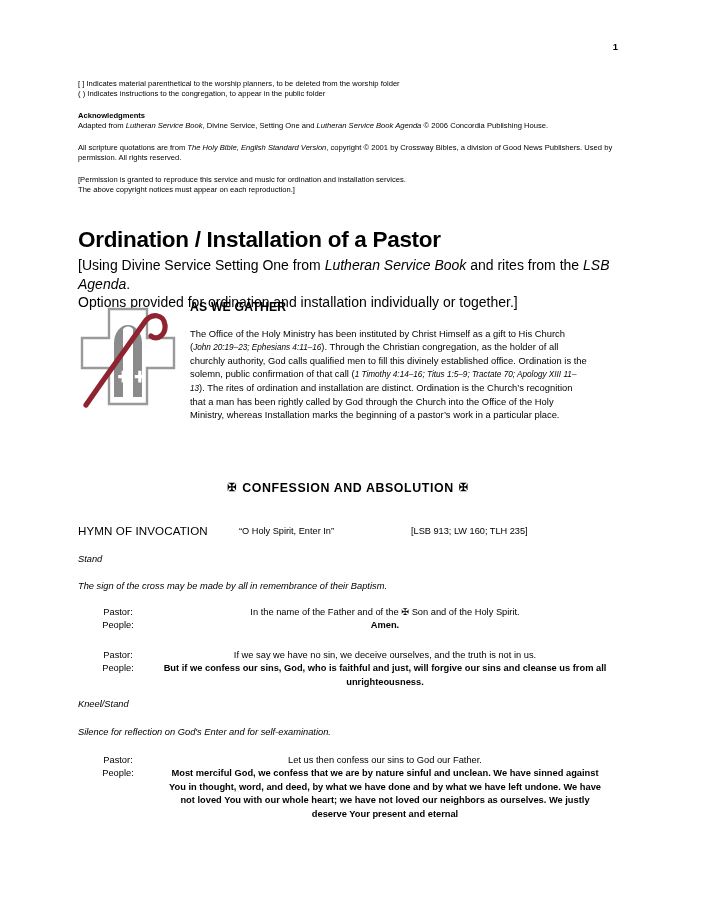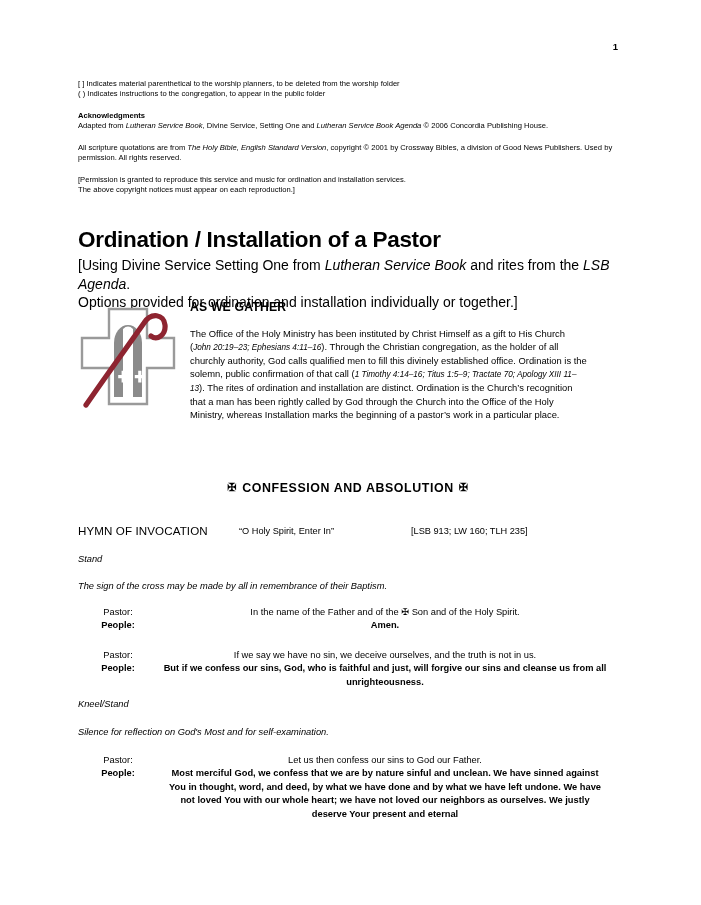--- a/index.html
+++ b/index.html
@@ -177,21 +177,21 @@
     padding-left: 84px;
     text-align: center;
   }
   .dl-speaker {
     position: absolute;
     left: 0;
     top: 0;
     width: 80px;
     font-size: 9.3px;
   }
-  .dl-speaker.bold { font-weight: bold; }
+  .dl-speaker.bold { font-weight: normal; }
   .dl-text.bold { font-weight: bold; }
 </style>
 </head>
 <body>
 
 <div class="page">
 
   <div class="page-number">1</div>
 
   <div class="frontmatter">
@@ -270,21 +270,21 @@
       <span class="dl-text">If we say we have no sin, we deceive ourselves, and the truth is not in us.</span>
     </span>
     <span class="dl-line">
       <span class="dl-speaker bold">People:</span>
       <span class="dl-text bold">But if we confess our sins, God, who is faithful and just, will forgive our sins and cleanse us from all unrighteousness.</span>
     </span>
   </div>
 
   <div class="rubric" style="top:699px;">Kneel/Stand</div>
 
-  <div class="rubric" style="top:727px;">Silence for reflection on God's Most and for self-examination.</div>
+  <div class="rubric" style="top:727px;">Silence for reflection on God's Enter and for self-examination.</div>
 
   <div class="dialogue" style="top:754px;">
     <span class="dl-line">
       <span class="dl-speaker">Pastor:</span>
       <span class="dl-text">Let us then confess our sins to God our Father.</span>
     </span>
     <span class="dl-line">
       <span class="dl-speaker bold">People:</span>
       <span class="dl-text bold">Most merciful God, we confess that we are by nature sinful and unclean. We have sinned against You in thought, word, and deed, by what we have done and by what we have left undone. We have not loved You with our whole heart; we have not loved our neighbors as ourselves. We justly deserve Your present and eternal</span>
     </span>

